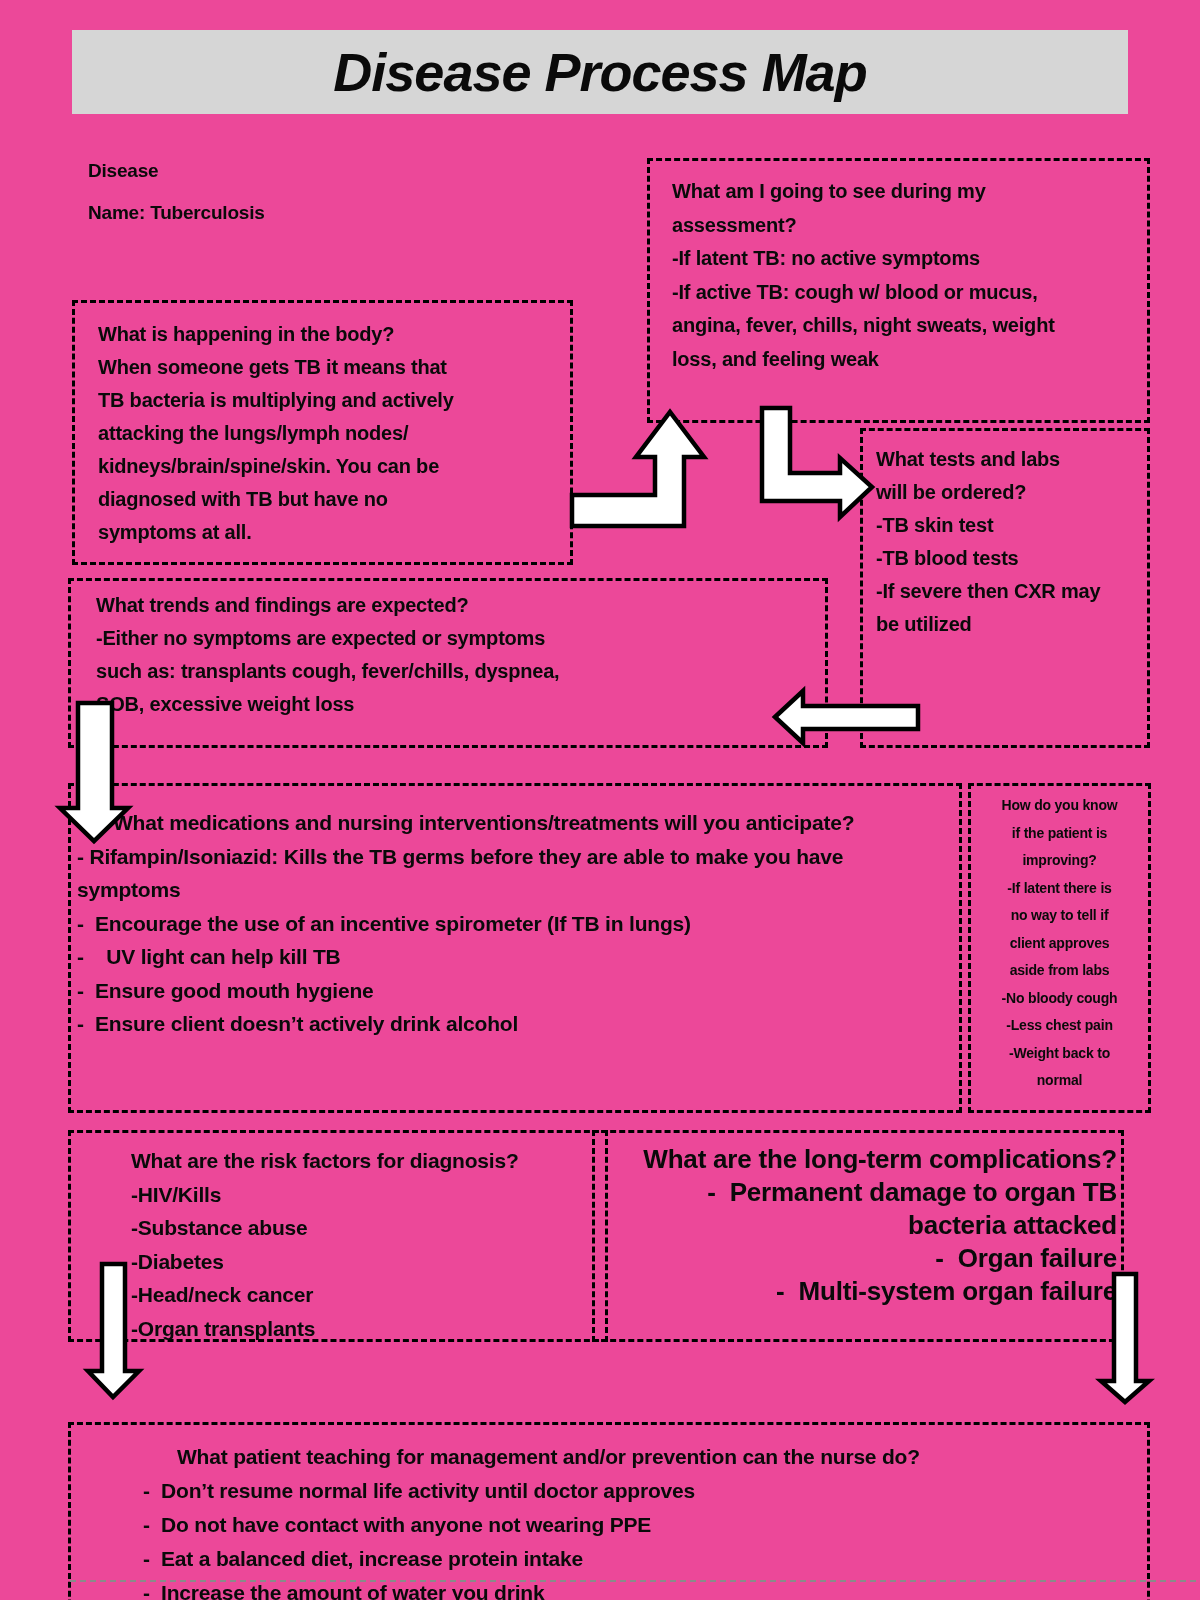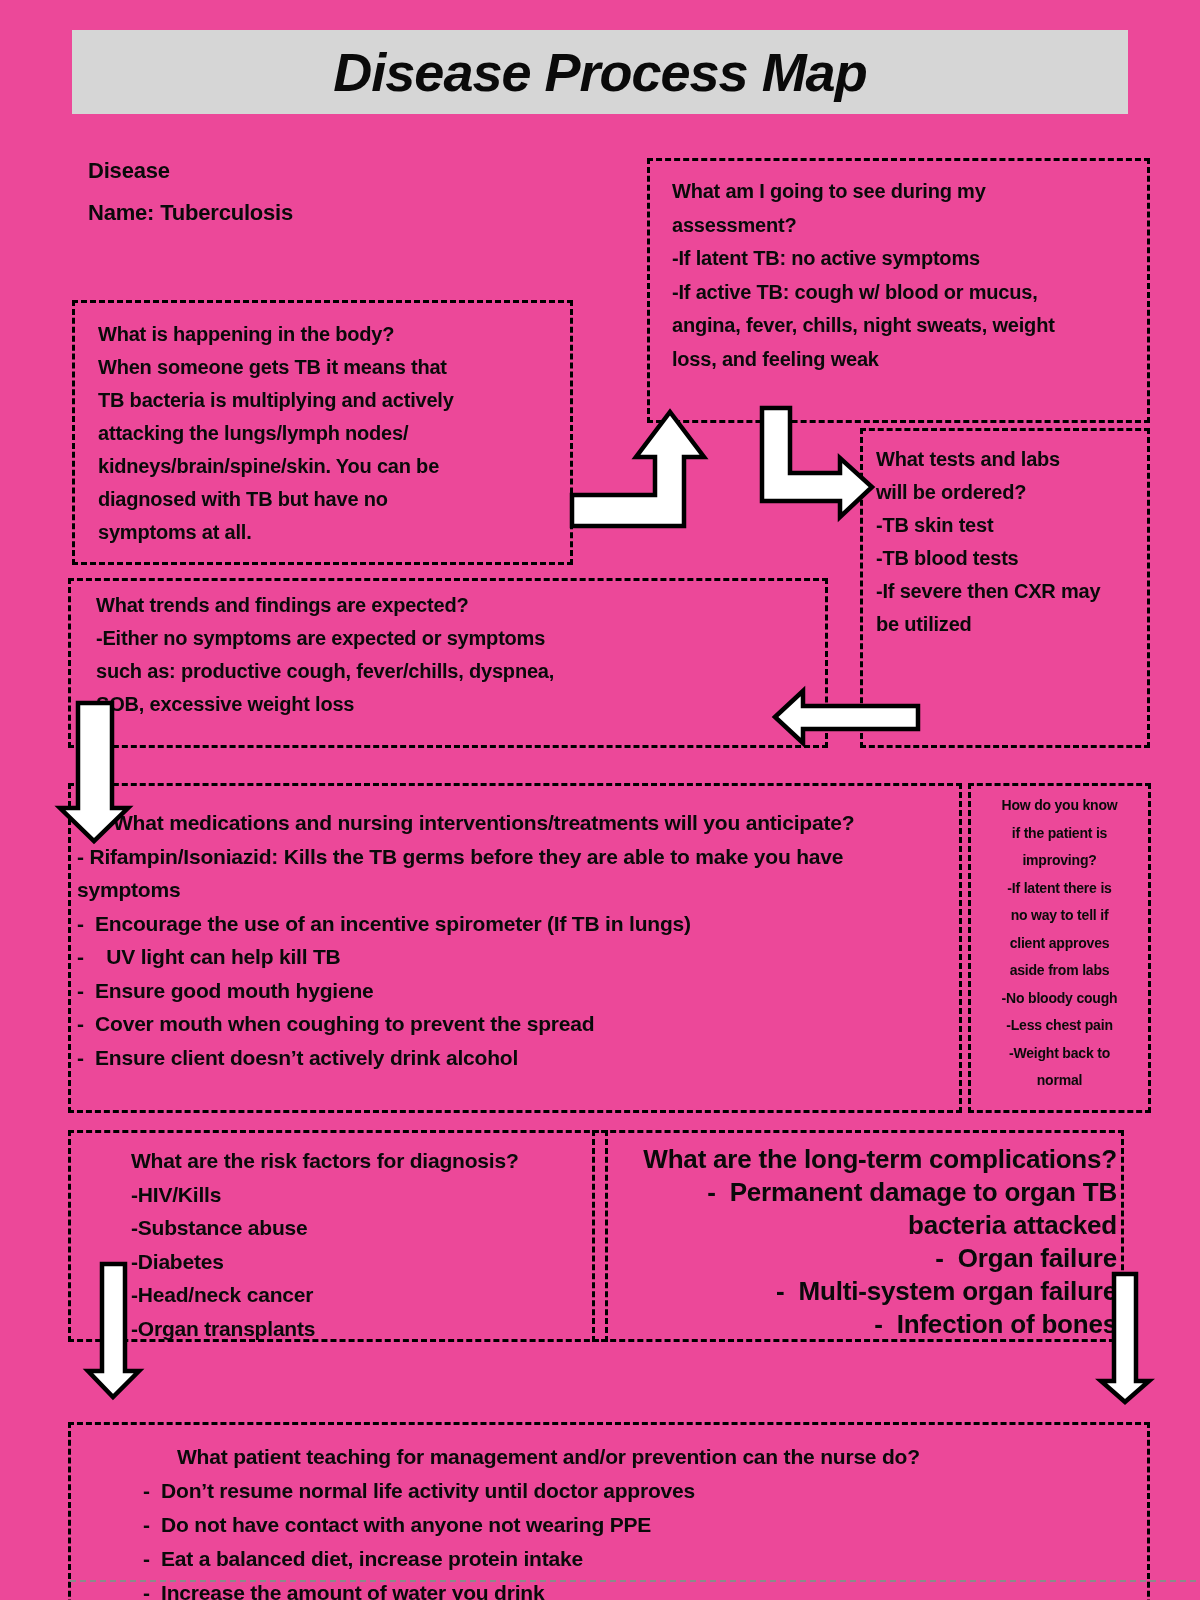--- a/index.html
+++ b/index.html
@@ -3,21 +3,21 @@
 <meta charset="utf-8">
 <style>
   html,body{margin:0;padding:0;background:#ffffff;}
   #page{position:relative;width:1200px;height:1600px;background:#ec4899;overflow:hidden;
         font-family:"Liberation Sans","DejaVu Sans",sans-serif;font-weight:700;color:#0a0a0a;}
 
   .title-bar{position:absolute;left:72px;top:30px;width:1056px;height:84px;background:#d6d6d6;
              display:flex;align-items:center;justify-content:center;}
   .title-text{font-size:54px;font-style:italic;font-weight:700;letter-spacing:-1px;}
 
-  .disease-name{position:absolute;left:88px;top:150px;font-size:22px;line-height:42px;letter-spacing:-0.3px;}
+  .disease-name{position:absolute;left:88px;top:150px;font-size:19px;line-height:42px;letter-spacing:-0.3px;}
 
   .box{position:absolute;box-sizing:border-box;border:3px dashed #000;}
   .ln{white-space:pre;letter-spacing:-0.2px;}
 
   .assessment{left:647px;top:158px;width:503px;height:265px;padding:14px 6px 0 22px;font-size:20px;}
   .assessment .ln{line-height:33.5px;}
   .bodybox{left:72px;top:300px;width:501px;height:265px;padding:15px 6px 0 23px;font-size:20px;}
   .bodybox .ln{line-height:33px;}
   .tests{left:860px;top:428px;width:290px;height:320px;padding:12px 2px 0 13px;font-size:20px;}
   .tests .ln{line-height:33px;}
@@ -81,32 +81,31 @@
     <div class="ln">will be ordered?</div>
     <div class="ln">-TB skin test</div>
     <div class="ln">-TB blood tests</div>
     <div class="ln">-If severe then CXR may</div>
     <div class="ln">be utilized</div>
   </div>
 
   <div class="box trends">
     <div class="ln">What trends and findings are expected?</div>
     <div class="ln">-Either no symptoms are expected or symptoms</div>
-    <div class="ln">such as: productive cough, fever/chills, dyspnea,</div>
+    <div class="ln">such as: transplants cough, fever/chills, dyspnea,</div>
     <div class="ln">SOB, excessive weight loss</div>
   </div>
 
   <div class="box meds">
     <div class="ln meds-title">What medications and nursing interventions/treatments will you anticipate?</div>
     <div class="ln">- Rifampin/Isoniazid: Kills the TB germs before they are able to make you have</div>
     <div class="ln">symptoms</div>
     <div class="ln">-  Encourage the use of an incentive spirometer (If TB in lungs)</div>
     <div class="ln">-    UV light can help kill TB</div>
     <div class="ln">-  Ensure good mouth hygiene</div>
-    <div class="ln">-  Cover mouth when coughing to prevent the spread</div>
     <div class="ln">-  Ensure client doesn’t actively drink alcohol</div>
   </div>
 
   <div class="box improving">
     <div class="ln">How do you know</div>
     <div class="ln">if the patient is</div>
     <div class="ln">improving?</div>
     <div class="ln">-If latent there is</div>
     <div class="ln">no way to tell if</div>
     <div class="ln">client approves</div>
@@ -125,21 +124,20 @@
     <div class="ln">-Head/neck cancer</div>
     <div class="ln">-Organ transplants</div>
   </div>
 
   <div class="box compl">
     <div class="ln">What are the long-term complications?</div>
     <div class="ln">-  Permanent damage to organ TB</div>
     <div class="ln cont">bacteria attacked</div>
     <div class="ln">-  Organ failure</div>
     <div class="ln">-  Multi-system organ failure</div>
-    <div class="ln">-  Infection of bones</div>
   </div>
 
   <div class="box teaching">
     <div class="ln teach-title">What patient teaching for management and/or prevention can the nurse do?</div>
     <div class="ln teach-item">-  Don’t resume normal life activity until doctor approves</div>
     <div class="ln teach-item">-  Do not have contact with anyone not wearing PPE</div>
     <div class="ln teach-item">-  Eat a balanced diet, increase protein intake</div>
     <div class="ln teach-item">-  Increase the amount of water you drink</div>
     <div class="ln teach-item">-  Eat foods that are rich in vitamins/minerals</div>
   </div>

